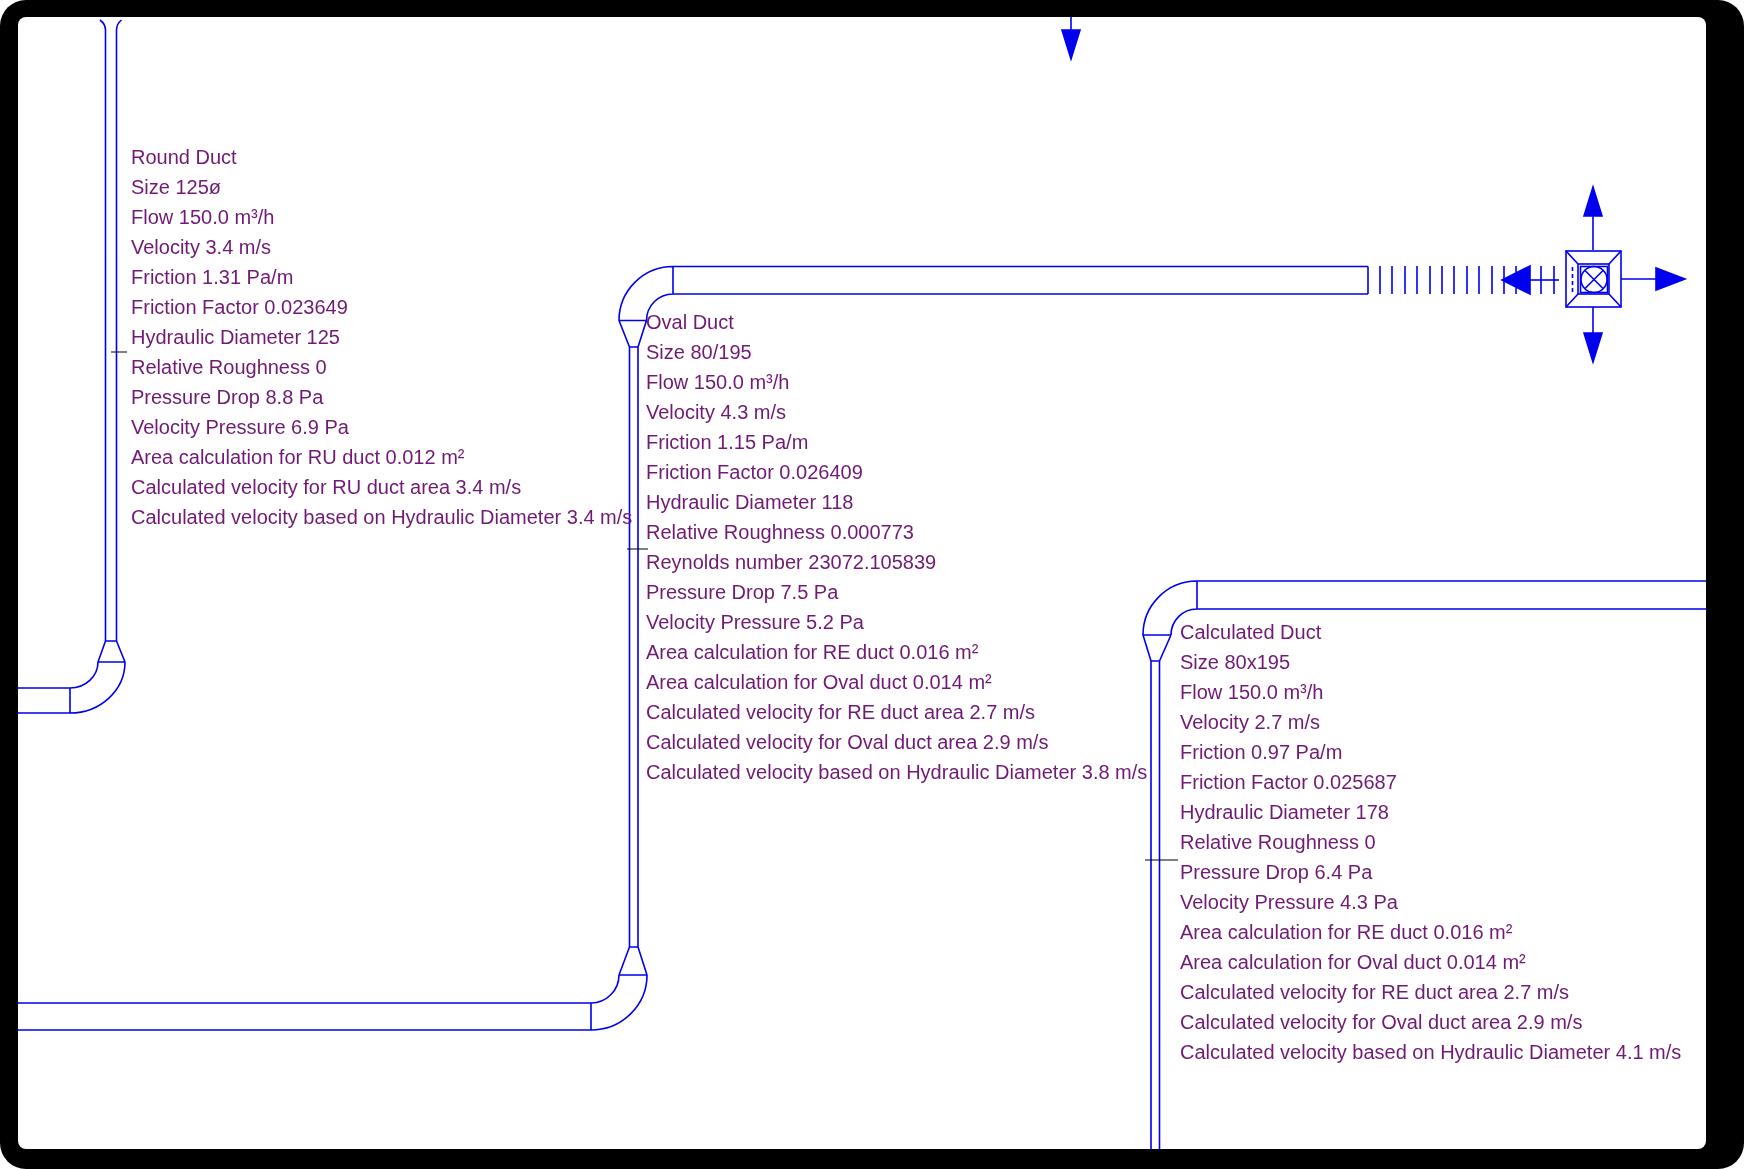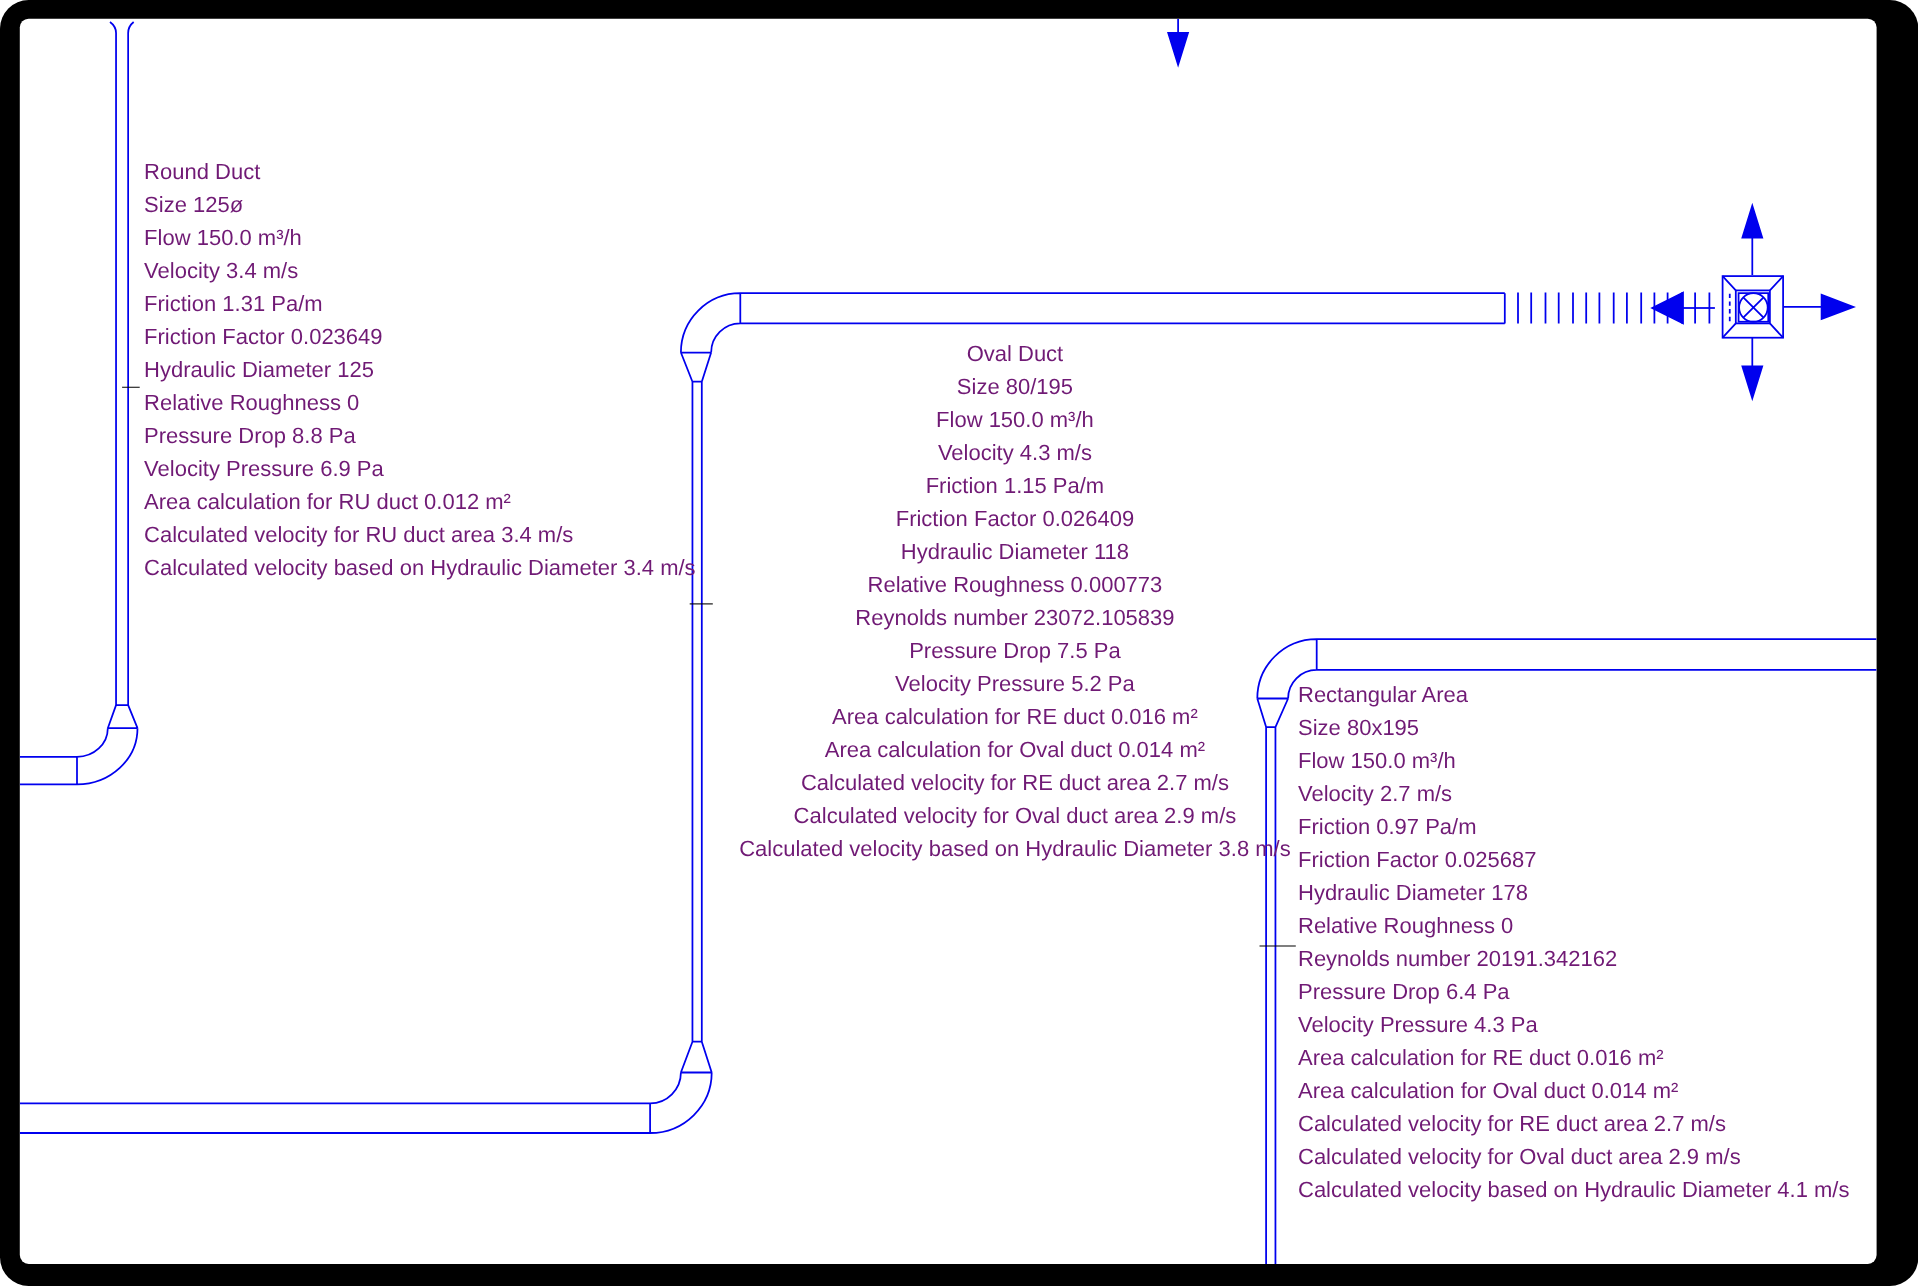--- a/index.html
+++ b/index.html
@@ -108,49 +108,48 @@
         <div class="ln">Friction Factor 0.023649</div>
         <div class="ln">Hydraulic Diameter 125</div>
         <div class="ln">Relative Roughness 0</div>
         <div class="ln">Pressure Drop 8.8 Pa</div>
         <div class="ln">Velocity Pressure 6.9 Pa</div>
         <div class="ln">Area calculation for RU duct 0.012 m²</div>
         <div class="ln">Calculated velocity for RU duct area 3.4 m/s</div>
         <div class="ln">Calculated velocity based on Hydraulic Diameter 3.4 m/s</div>
       </div>
 
-    <div class="ann" style="left:654px;top:290px;text-align:center;">
+    <div class="ann" style="left:628px;top:290px;">
         <div class="ln">Oval Duct</div>
         <div class="ln">Size 80/195</div>
         <div class="ln">Flow 150.0 m³/h</div>
         <div class="ln">Velocity 4.3 m/s</div>
         <div class="ln">Friction 1.15 Pa/m</div>
         <div class="ln">Friction Factor 0.026409</div>
         <div class="ln">Hydraulic Diameter 118</div>
         <div class="ln">Relative Roughness 0.000773</div>
         <div class="ln">Reynolds number 23072.105839</div>
         <div class="ln">Pressure Drop 7.5 Pa</div>
         <div class="ln">Velocity Pressure 5.2 Pa</div>
         <div class="ln">Area calculation for RE duct 0.016 m²</div>
         <div class="ln">Area calculation for Oval duct 0.014 m²</div>
         <div class="ln">Calculated velocity for RE duct area 2.7 m/s</div>
         <div class="ln">Calculated velocity for Oval duct area 2.9 m/s</div>
         <div class="ln">Calculated velocity based on Hydraulic Diameter 3.8 m/s</div>
       </div>
 
     <div class="ann" style="left:1162px;top:600px;">
-        <div class="ln">Rectangular Area</div>
+        <div class="ln">Calculated Duct</div>
         <div class="ln">Size 80x195</div>
         <div class="ln">Flow 150.0 m³/h</div>
         <div class="ln">Velocity 2.7 m/s</div>
         <div class="ln">Friction 0.97 Pa/m</div>
         <div class="ln">Friction Factor 0.025687</div>
         <div class="ln">Hydraulic Diameter 178</div>
         <div class="ln">Relative Roughness 0</div>
-        <div class="ln">Reynolds number 20191.342162</div>
         <div class="ln">Pressure Drop 6.4 Pa</div>
         <div class="ln">Velocity Pressure 4.3 Pa</div>
         <div class="ln">Area calculation for RE duct 0.016 m²</div>
         <div class="ln">Area calculation for Oval duct 0.014 m²</div>
         <div class="ln">Calculated velocity for RE duct area 2.7 m/s</div>
         <div class="ln">Calculated velocity for Oval duct area 2.9 m/s</div>
         <div class="ln">Calculated velocity based on Hydraulic Diameter 4.1 m/s</div>
       </div>
 
   </div>

